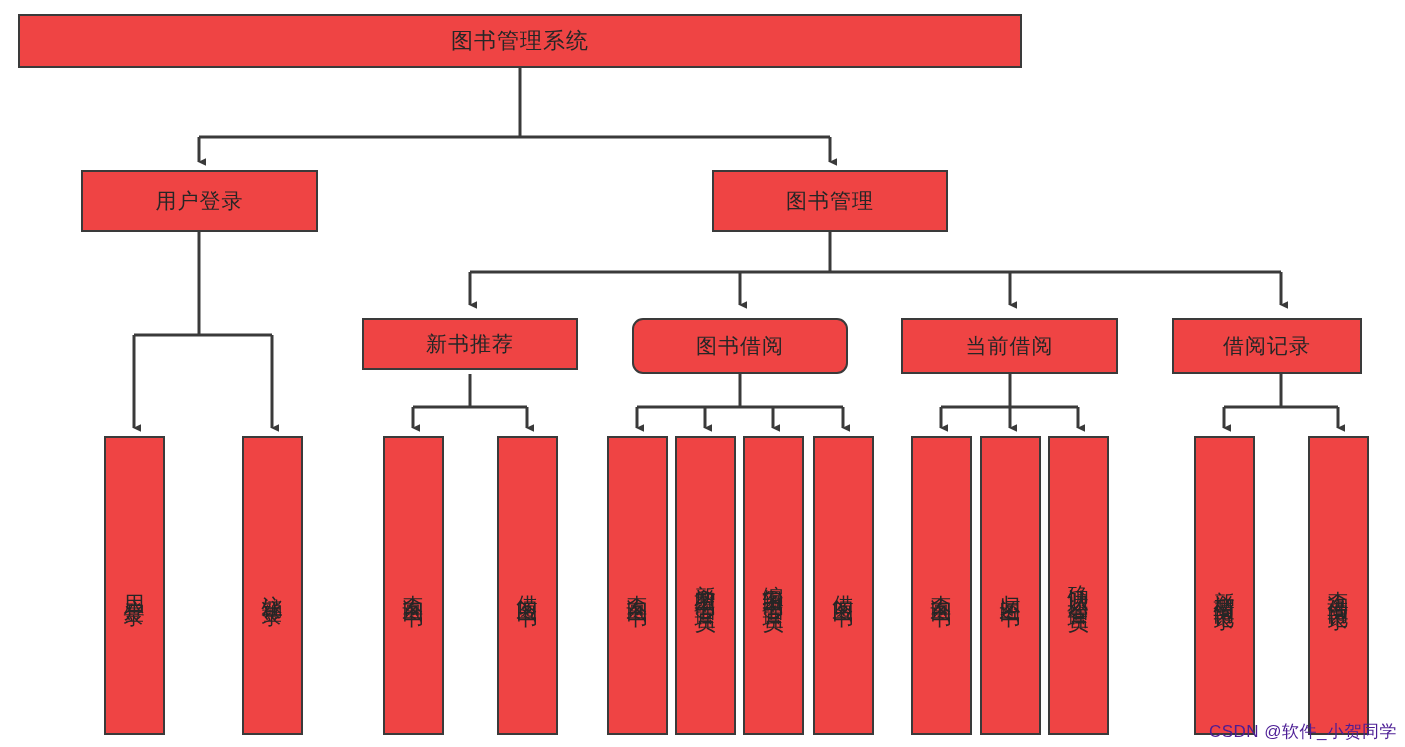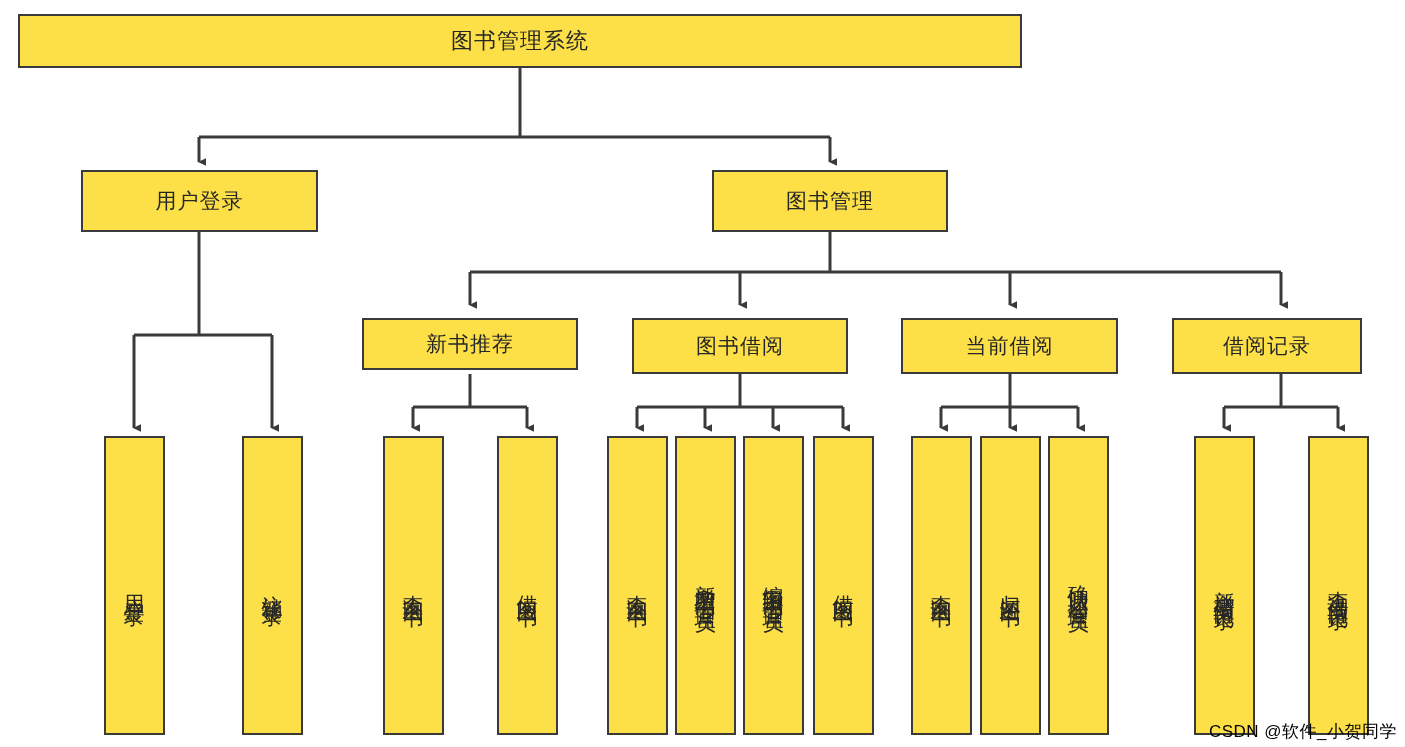--- a/index.html
+++ b/index.html
@@ -21,21 +21,21 @@
     position: absolute;
     left: 0;
     top: 0;
     width: 1405px;
     height: 747px;
   }
   .node {
     position: absolute;
     box-sizing: border-box;
     border: 2.5px solid #3a3a3a;
-    background: #fde047;
+    background: #ef4444;
     display: flex;
     align-items: center;
     justify-content: center;
     color: #262626;
   }
   .node.horiz {
     font-size: 21px;
     letter-spacing: 1px;
   }
   .node.vert {
@@ -53,21 +53,21 @@
     display: block;
   }
   .node.root {
     font-size: 22px;
   }
   #watermark {
     position: absolute;
     right: 8px;
     bottom: 4px;
     font-size: 17px;
-    color: #000000;
+    color: #4c1d95;
     letter-spacing: 0.5px;
     white-space: nowrap;
     pointer-events: none;
   }
 </style>
 </head>
 <body>
 
 <div id="canvas">
 
@@ -128,21 +128,21 @@
   <div class="node horiz" style="left:81px; top:170px; width:237px; height:62px;">
     <span>用户登录</span>
   </div>
   <div class="node horiz" style="left:712px; top:170px; width:236px; height:62px;align-items:center;">
     <span>图书管理</span>
   </div>
 
   <div class="node horiz" style="left:362px; top:318px; width:216px; height:52px;">
     <span>新书推荐</span>
   </div>
-  <div class="node horiz" style="left:632px; top:318px; width:216px; height:56px;">
+  <div class="node horiz" style="left:632px; top:318px; width:216px; height:56px;border-radius:11px;">
     <span>图书借阅</span>
   </div>
   <div class="node horiz" style="left:901px; top:318px; width:217px; height:56px;">
     <span>当前借阅</span>
   </div>
   <div class="node horiz" style="left:1172px; top:318px; width:190px; height:56px;">
     <span>借阅记录</span>
   </div>
 
   <div class="node vert" style="left:104px; top:436px; width:61px; height:299px;">

